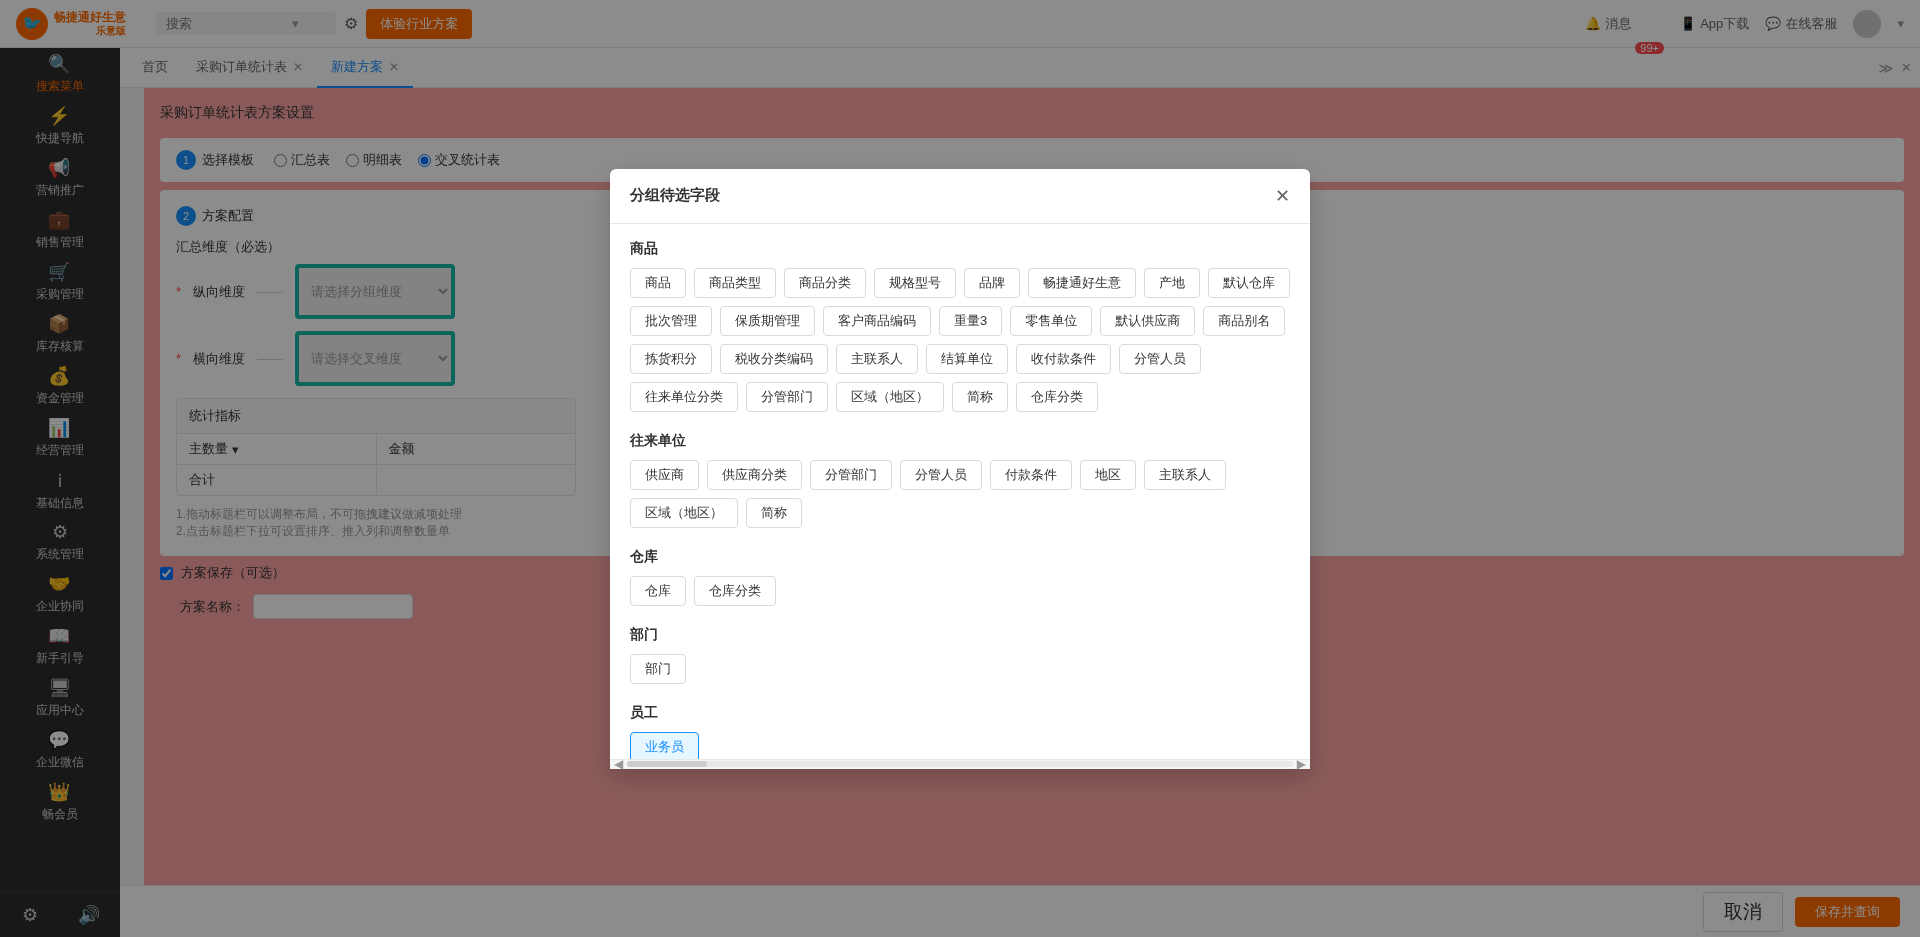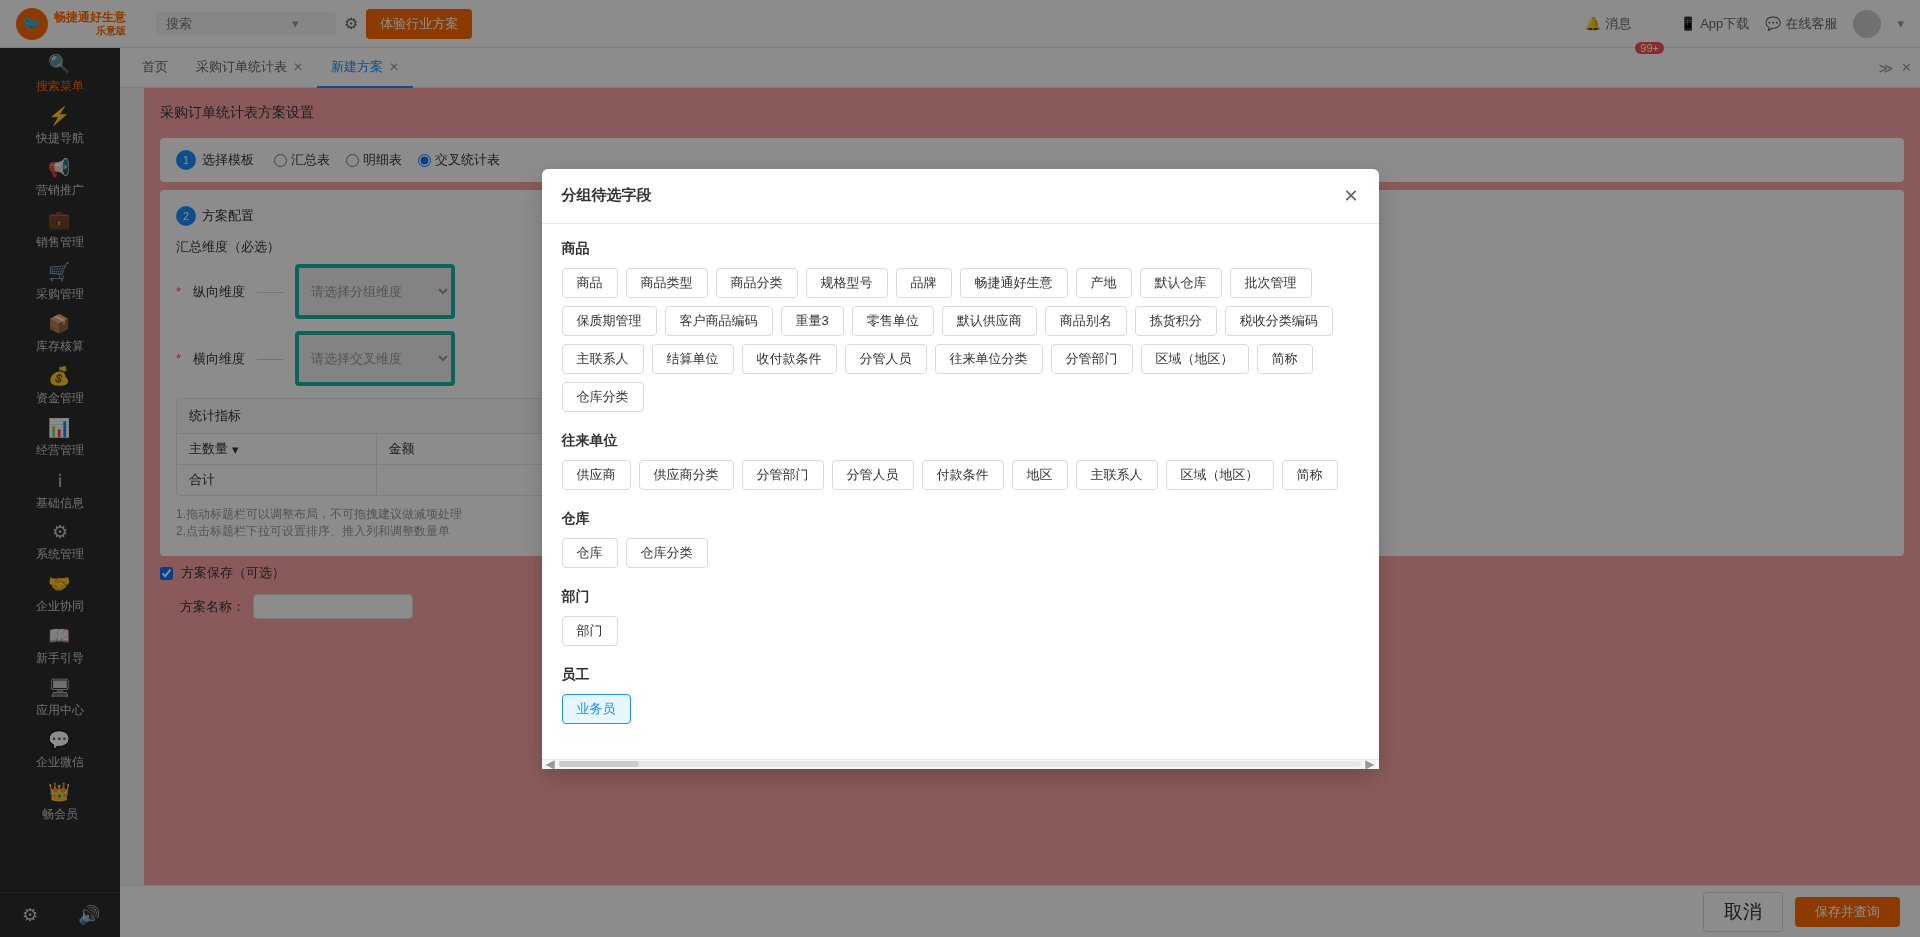--- a/index.html
+++ b/index.html
@@ -257,21 +257,21 @@
       top: 0; left: 0; right: 0; bottom: 0;
       background: rgba(0,0,0,0.45);
       z-index: 200;
       display: flex;
       align-items: center;
       justify-content: center;
     }
     .modal {
       background: #fff;
       border-radius: 6px;
-      width: 837px;
+      width: 700px;
       max-height: 600px;
       display: flex;
       flex-direction: column;
       box-shadow: 0 8px 24px rgba(0,0,0,0.2);
     }
     .modal-header {
       padding: 16px 20px;
       border-bottom: 1px solid #e8e8e8;
       display: flex;
       align-items: center;

